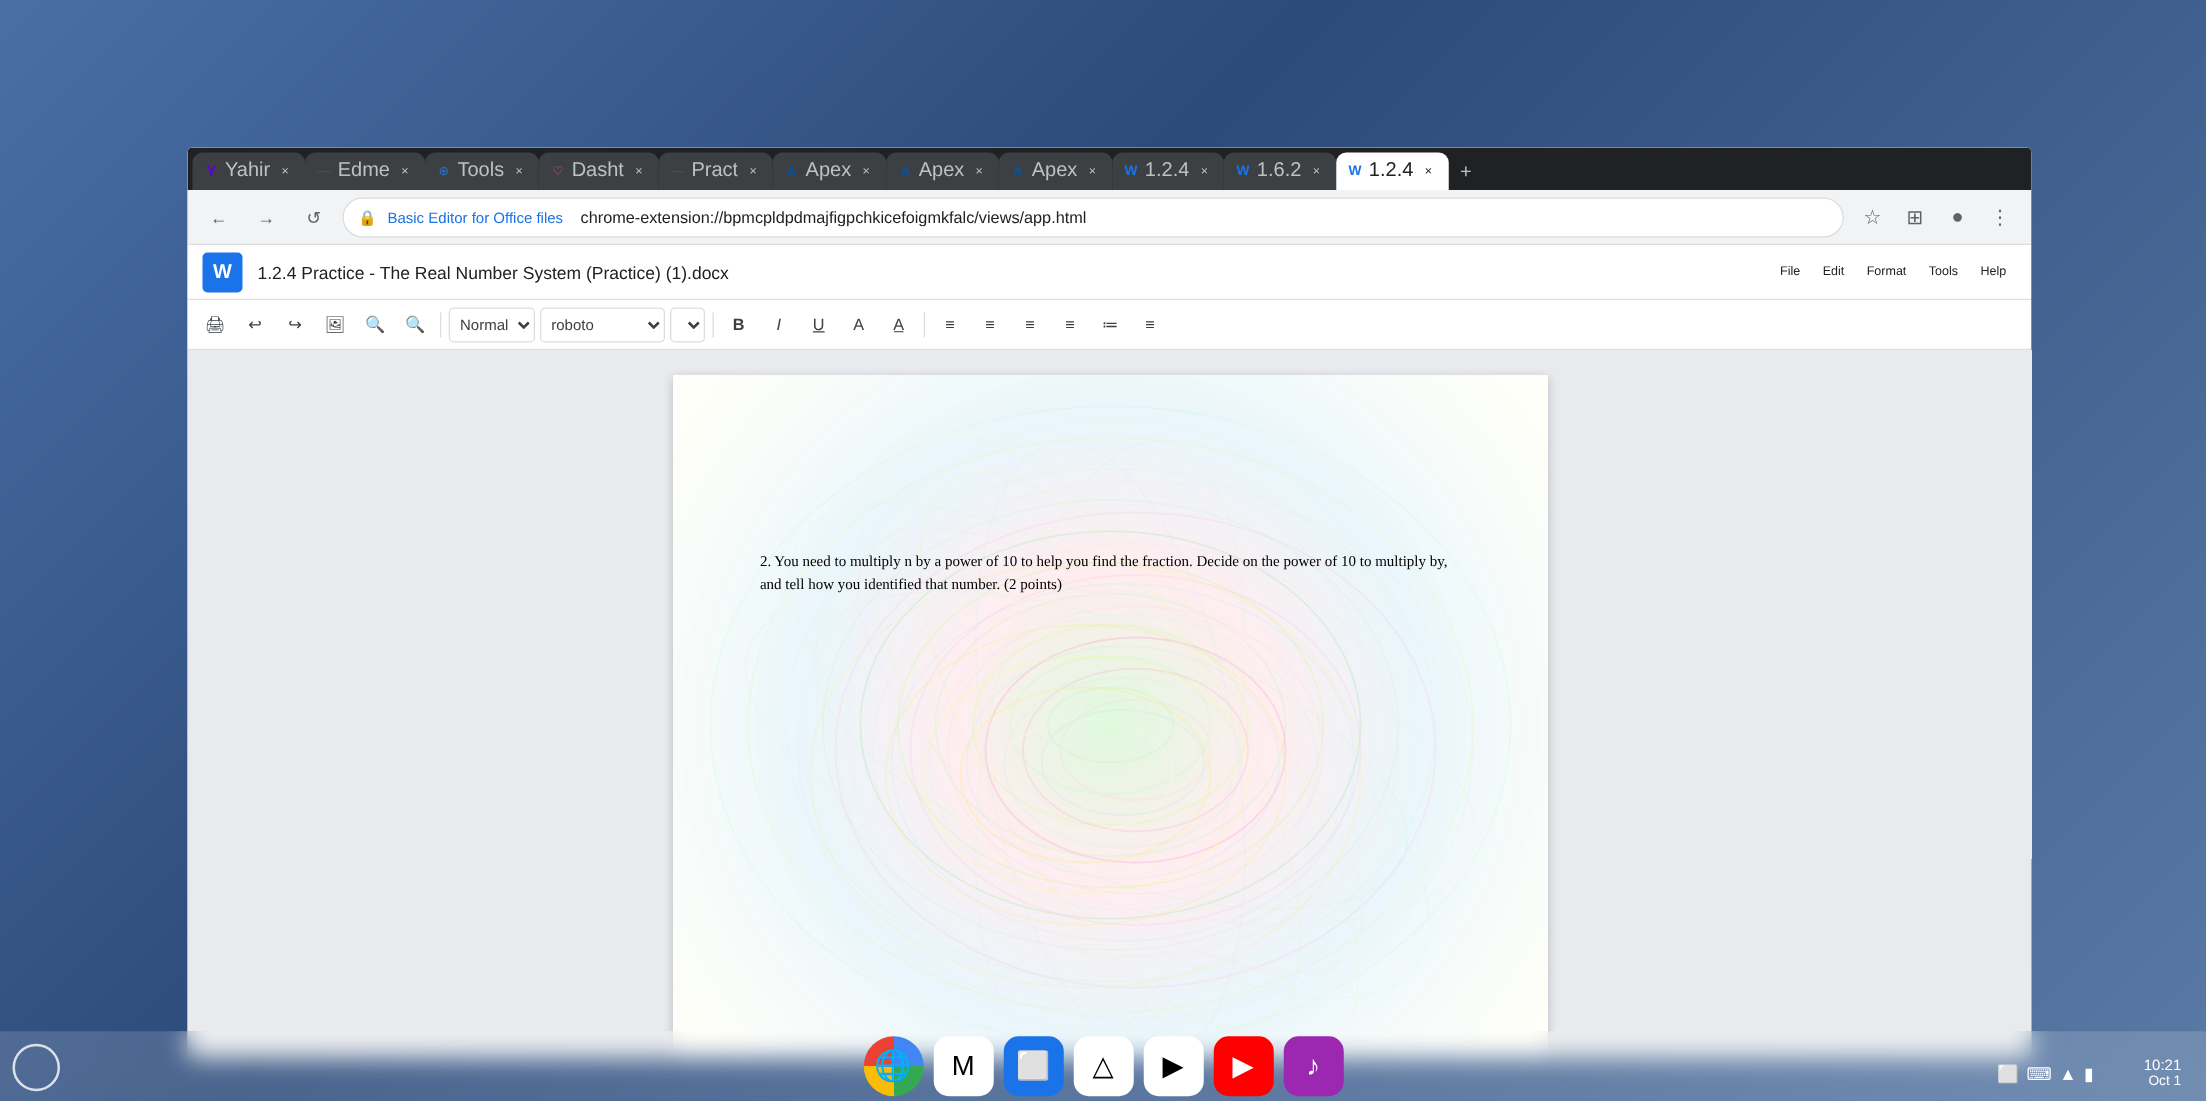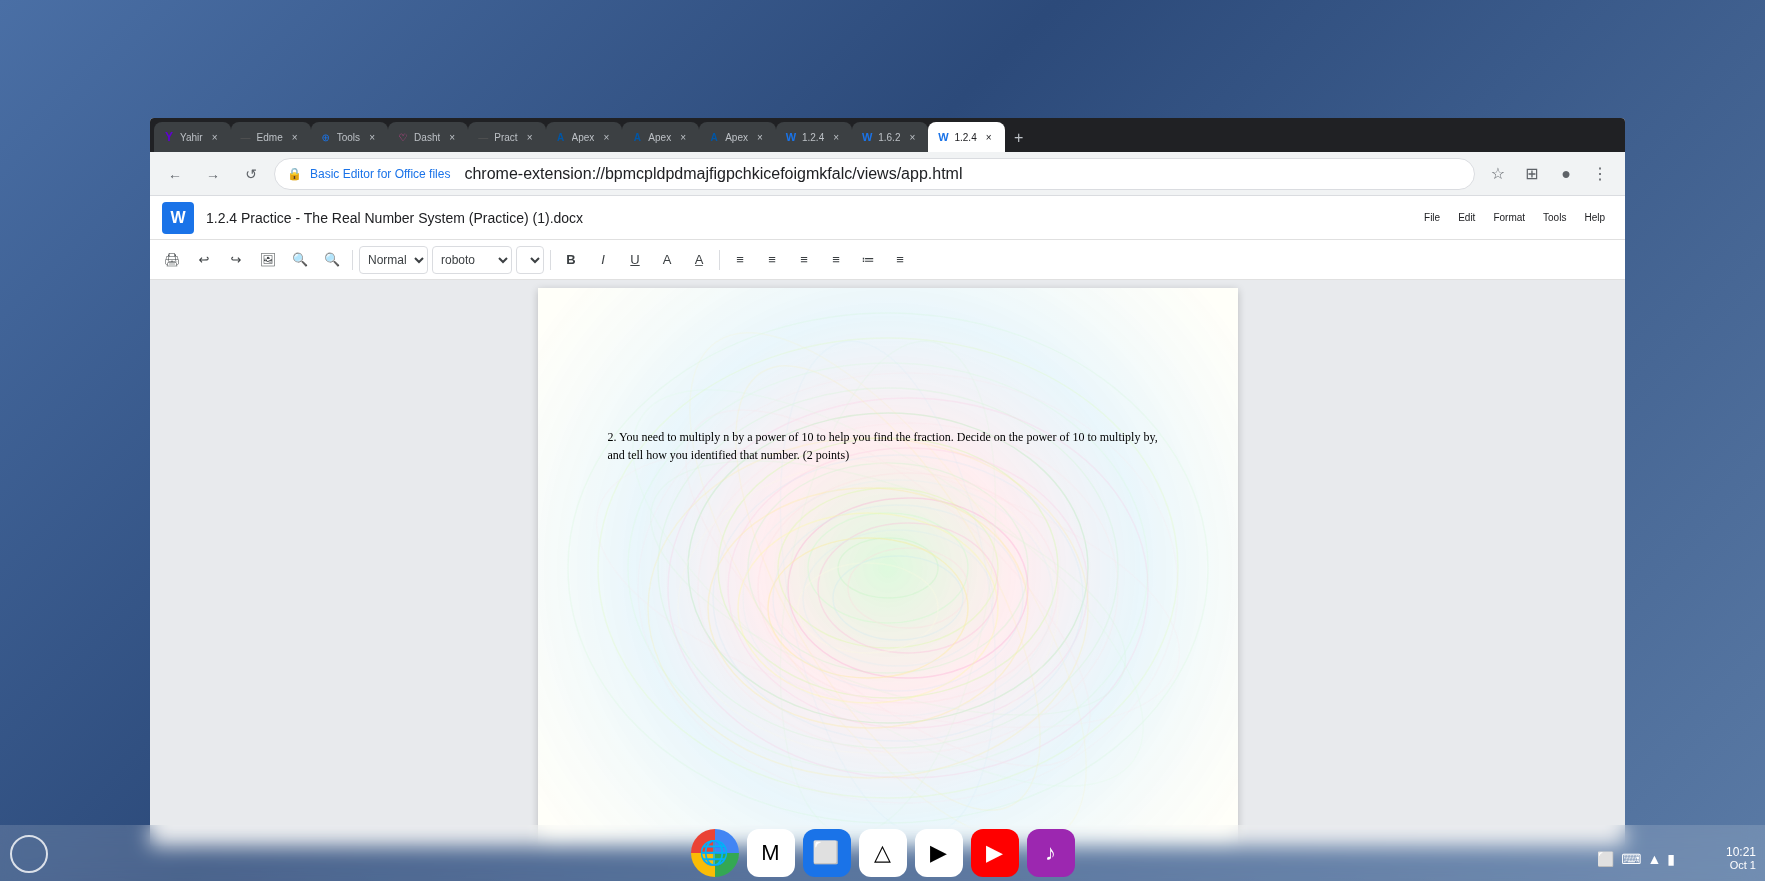--- a/index.html
+++ b/index.html
@@ -73,21 +73,21 @@
       display: flex;
       align-items: center;
       justify-content: center;
       flex-shrink: 0;
     }
 
     .tab-title {
       overflow: hidden;
       text-overflow: ellipsis;
       white-space: nowrap;
-      font-size: 10px;
+      font-size: 16px;
     }
 
     .tab-close {
       width: 16px;
       height: 16px;
       border-radius: 50%;
       border: none;
       background: transparent;
       color: inherit;
       cursor: pointer;
@@ -153,21 +153,21 @@
       color: #202124;
     }
 
     .address-bar-icon {
       color: #5f6368;
       font-size: 12px;
     }
 
     .address-text {
       flex: 1;
-      font-size: 16px;
+      font-size: 13px;
       color: #202124;
       white-space: nowrap;
       overflow: hidden;
       text-overflow: ellipsis;
     }
 
     .toolbar-icons {
       display: flex;
       gap: 4px;
       align-items: center;
@@ -286,21 +286,21 @@
       cursor: pointer;
     }
 
     
     .doc-content {
       flex: 1;
       overflow: auto;
       background: #e8eaed;
       display: flex;
       justify-content: center;
-      padding: 8px 0;
+      padding: 20px 0;
       position: relative;
     }
 
     
     .paper {
       width: 700px;
       min-height: 600px;
       background: #fff;
       box-shadow: 0 2px 8px rgba(0,0,0,0.2);
       padding: 60px 70px;
@@ -351,21 +351,21 @@
       height: 48px;
       border-radius: 50%;
       display: flex;
       align-items: center;
       justify-content: center;
       cursor: pointer;
     }
 
     .taskbar-clock {
       position: absolute;
-      right: 9px;
+      right: 20px;
       bottom: 10px;
       color: #fff;
       font-size: 12px;
       text-align: right;
     }
 
     .taskbar-date {
       font-size: 11px;
     }
 
@@ -518,21 +518,21 @@
       <button class="toolbar-btn">🖨</button>
       <button class="toolbar-btn">↩</button>
       <button class="toolbar-btn">↪</button>
       <button class="toolbar-btn">🖼</button>
       <button class="toolbar-btn">🔍</button>
       <button class="toolbar-btn">🔍</button>
       <div class="toolbar-divider"></div>
       <select class="toolbar-select">
         <option>Normal</option>
       </select>
-      <select class="toolbar-select" style="width:80px;">
+      <select class="toolbar-select" style="width:100px;">
         <option>roboto</option>
       </select>
       <select class="toolbar-select" style="width:28px;">
         <option>12</option>
       </select>
       <div class="toolbar-divider"></div>
       <button class="toolbar-btn" style="font-weight:bold;">B</button>
       <button class="toolbar-btn" style="font-style:italic;">I</button>
       <button class="toolbar-btn" style="text-decoration:underline;">U</button>
       <button class="toolbar-btn">A</button>

